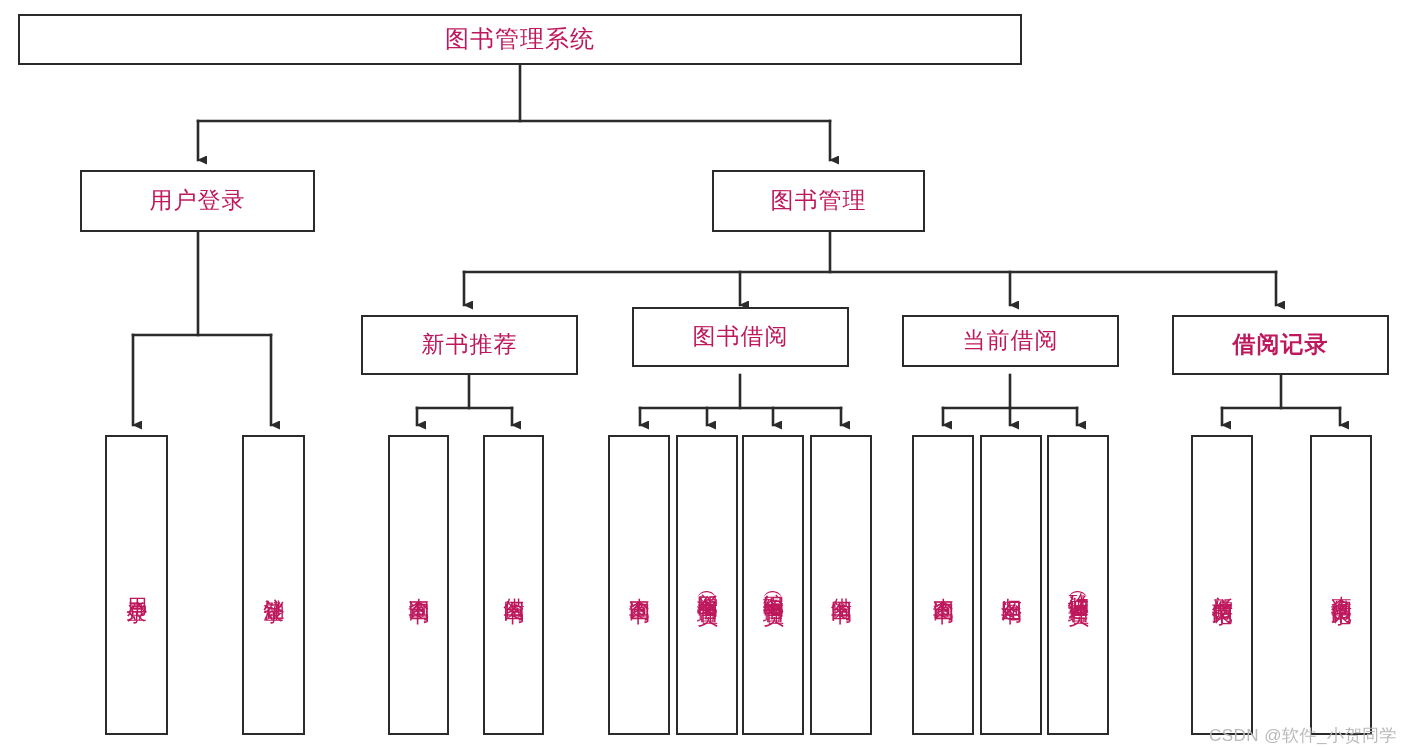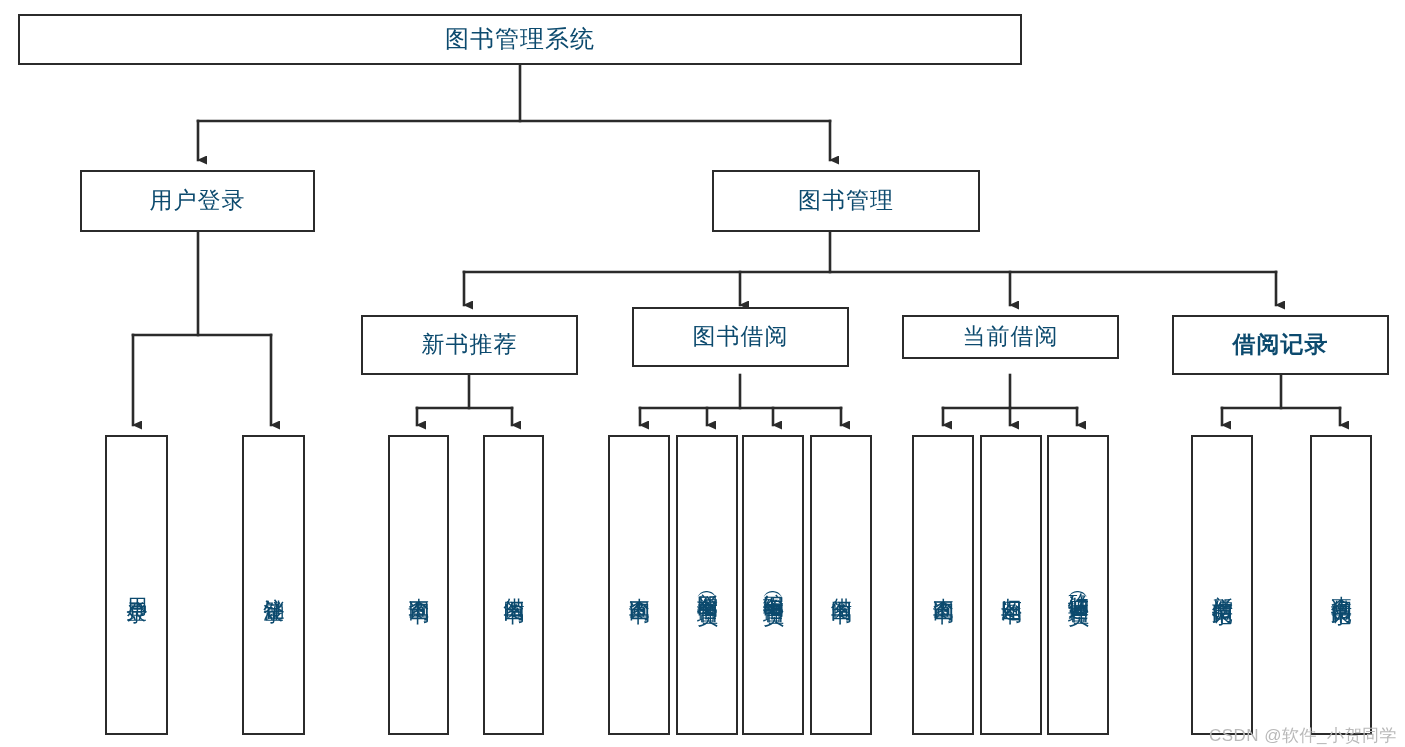--- a/index.html
+++ b/index.html
@@ -27,21 +27,21 @@
     pointer-events: none;
   }
   .node {
     position: absolute;
     box-sizing: border-box;
     border: 2px solid #2b2b2b;
     background: #ffffff;
     display: flex;
     align-items: center;
     justify-content: center;
-    color: #0c4a6e;
+    color: #be185d;
   }
   .node.horiz {
     font-size: 23px;
     letter-spacing: 1px;
     line-height: 1.2;
   }
   .node.root {
     font-size: 24px;
   }
   .node.vert {
@@ -125,25 +125,25 @@
       <path d="M1281,375 L1281,408"></path>
       <path d="M1222,408 L1340,408"></path>
       <path d="M1222,408 L1222,425" marker-end="url(#arrow)"></path>
       <path d="M1340,408 L1340,425" marker-end="url(#arrow)"></path>
     </g>
   </svg>
 
   <div class="node horiz root" style="left:18px; top:14px; width:1004px; height:51px;">图书管理系统</div>
 
   <div class="node horiz" style="left:80px; top:170px; width:235px; height:62px;">用户登录</div>
-  <div class="node horiz" style="left:712px; top:170px; width:268px; height:62px;">图书管理</div>
+  <div class="node horiz" style="left:712px; top:170px; width:213px; height:62px;">图书管理</div>
 
   <div class="node horiz" style="left:361px; top:315px; width:217px; height:60px;">新书推荐</div>
   <div class="node horiz" style="left:632px; top:307px; width:217px; height:60px;">图书借阅</div>
-  <div class="node horiz" style="left:902px; top:315px; width:217px; height:44px;">当前借阅</div>
+  <div class="node horiz" style="left:902px; top:315px; width:217px; height:52px;">当前借阅</div>
   <div class="node horiz" style="left:1172px; top:315px; width:217px; height:60px;font-weight:bold;">借阅记录</div>
 
   <div class="node vert" style="left:105px; top:435px; width:63px; height:300px;">
     <span>用户登录</span>
   </div>
   <div class="node vert" style="left:242px; top:435px; width:63px; height:300px;">
     <span>注销登录</span>
   </div>
 
   <div class="node vert" style="left:388px; top:435px; width:61px; height:300px;">

